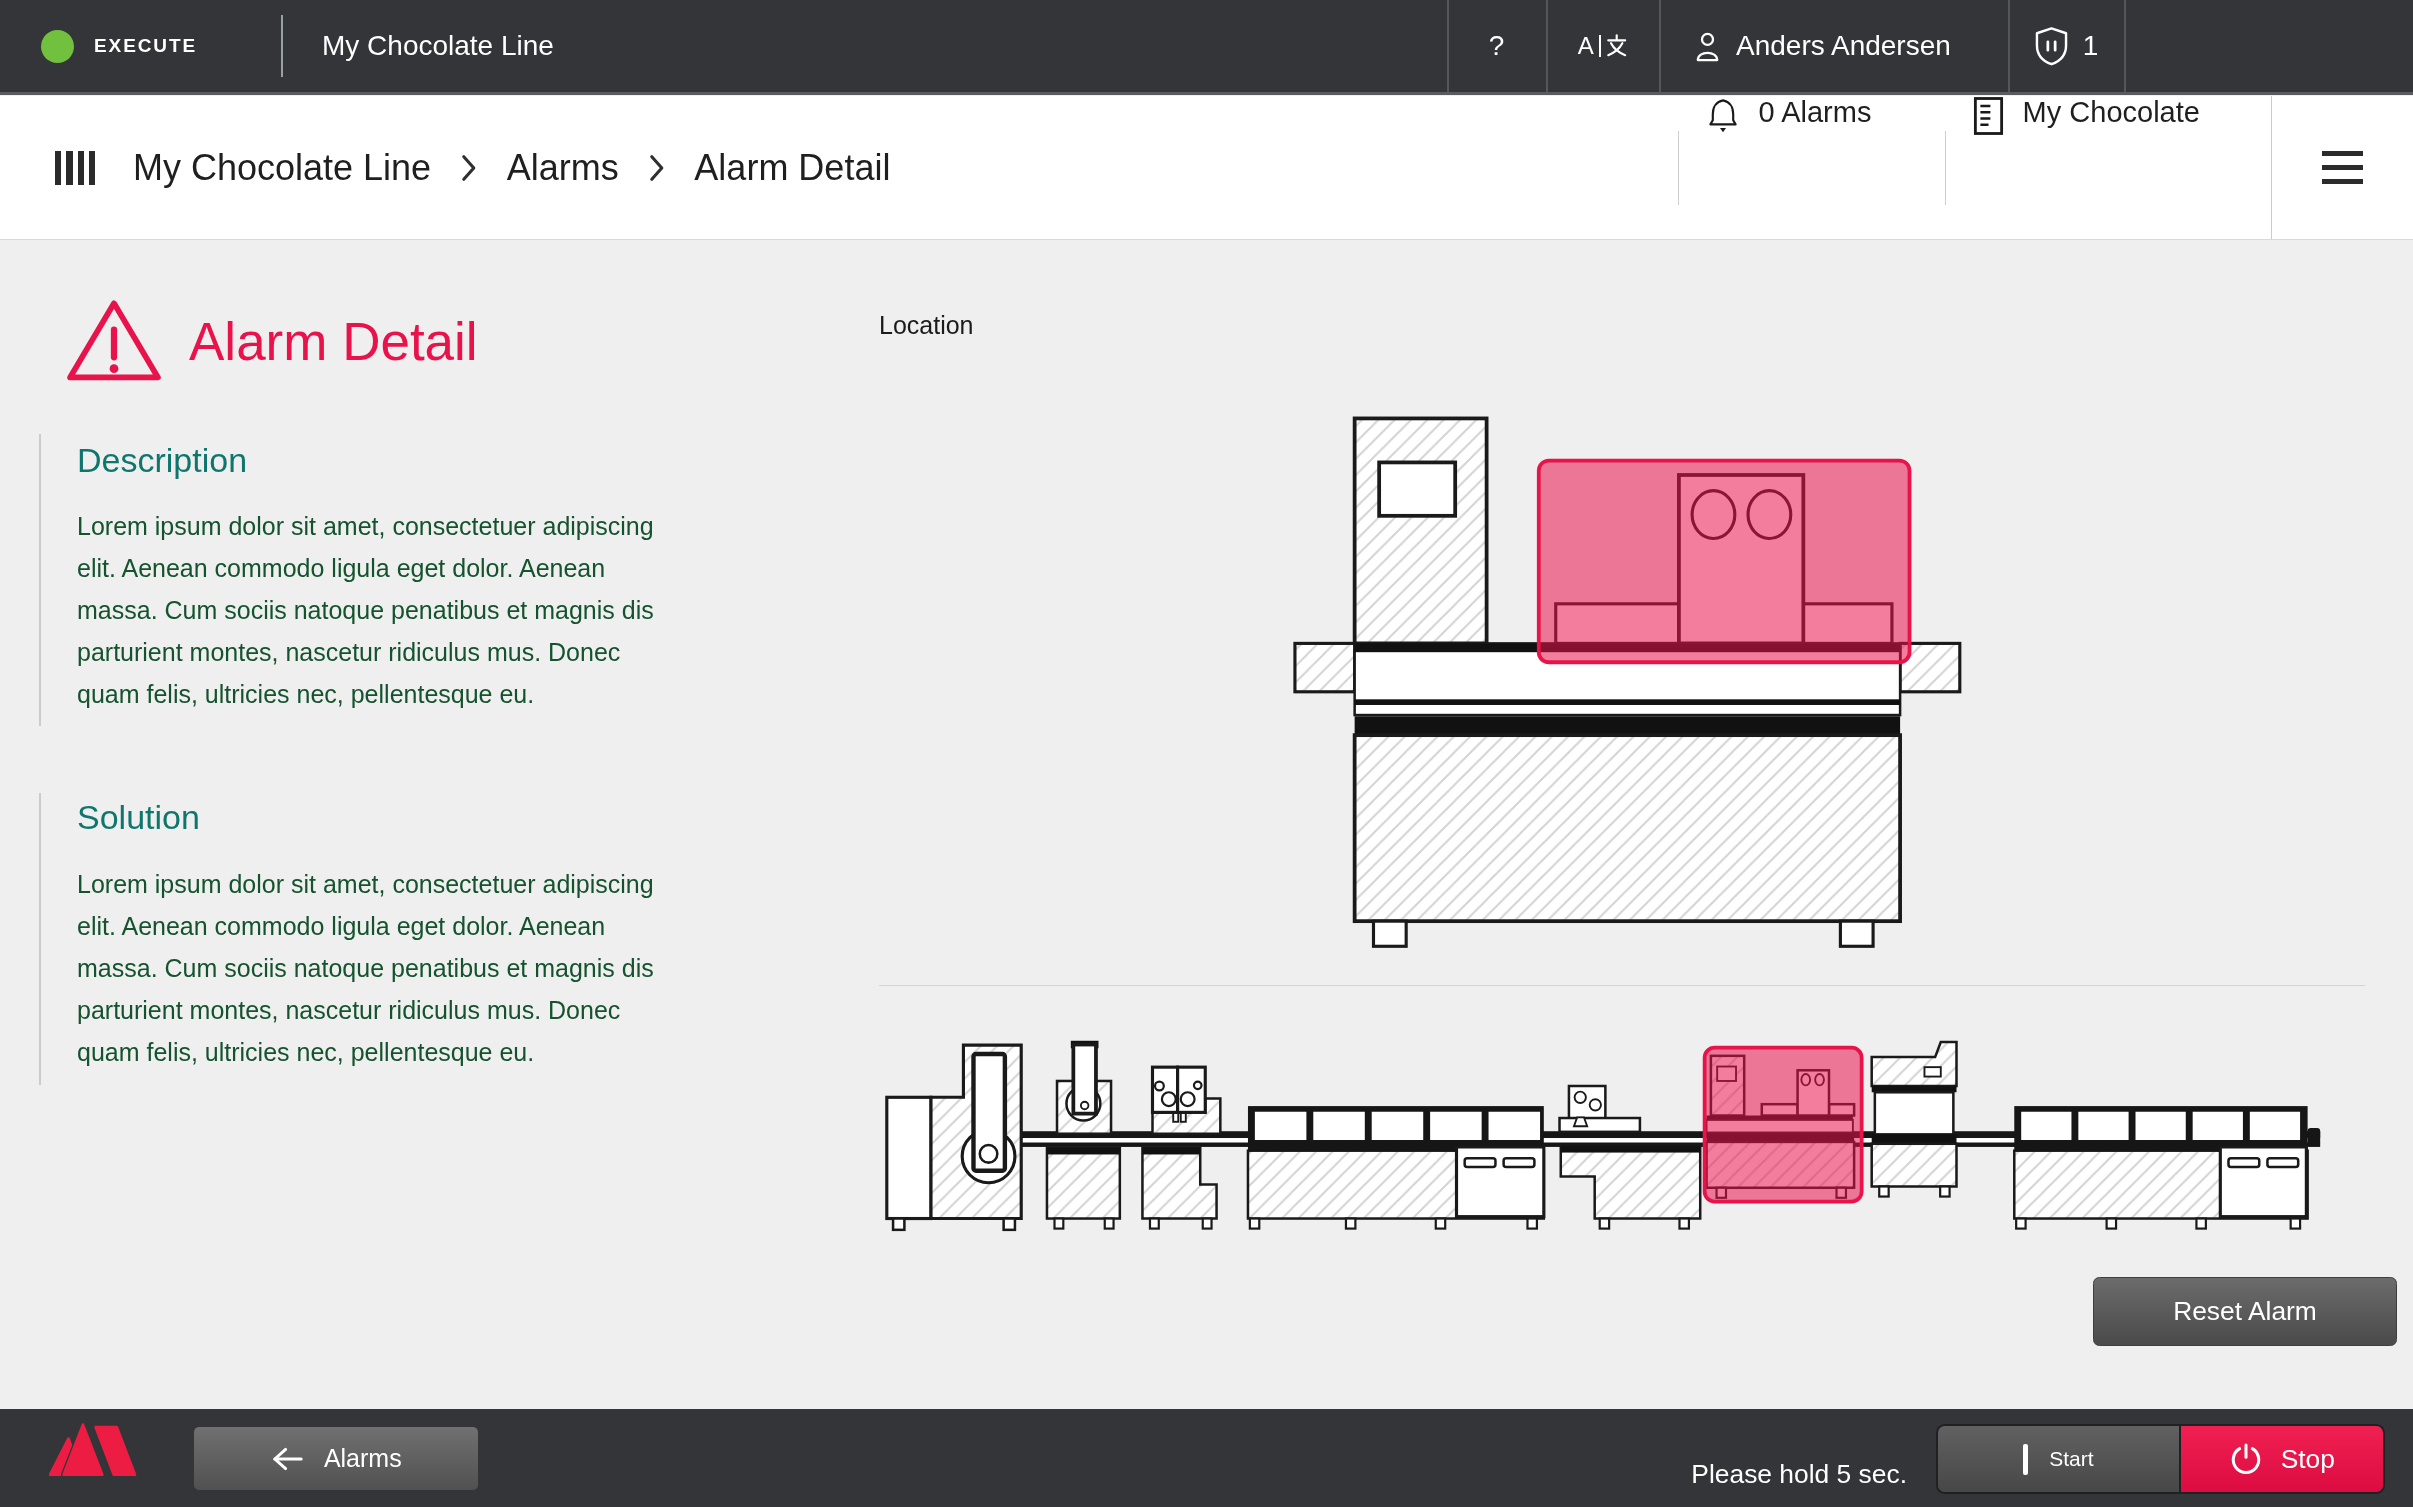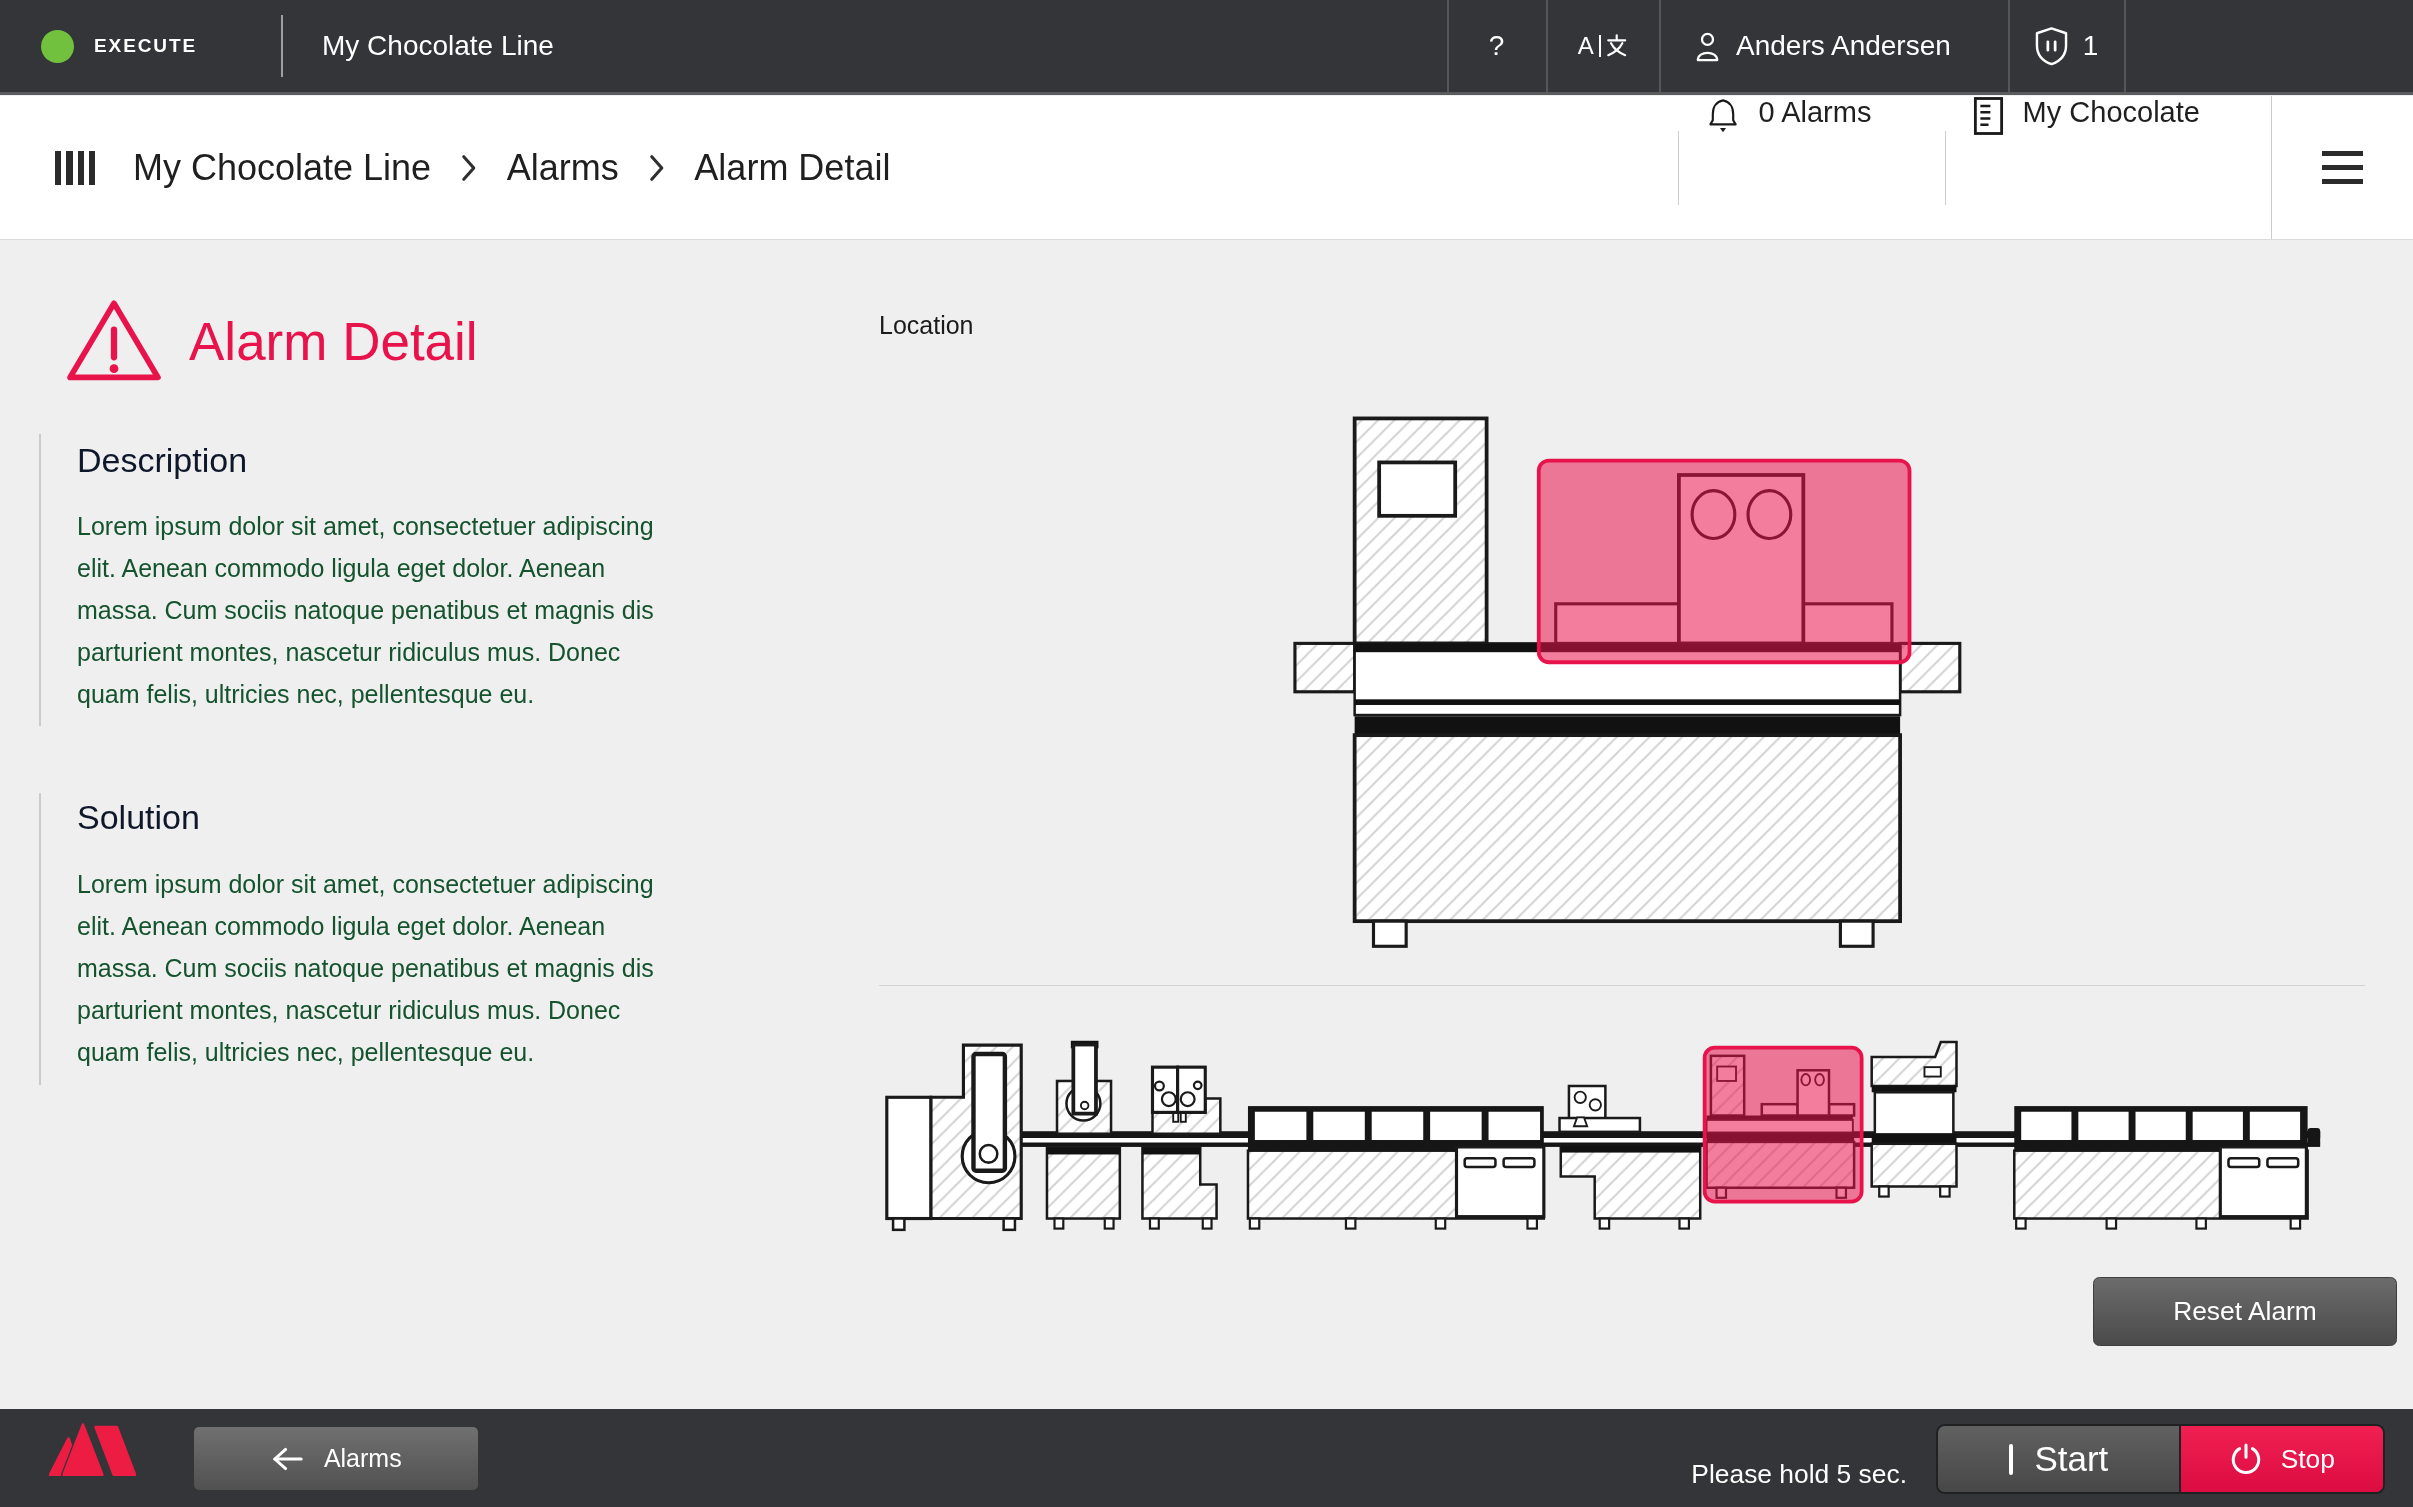--- a/index.html
+++ b/index.html
@@ -32,21 +32,21 @@
   .nav-right{position:absolute;top:0;height:143px;display:flex;align-items:flex-start;gap:17.6px;}
   .nav-label{font-size:29px;color:#1f1f1f;white-space:nowrap;}
   .nav-div{position:absolute;top:35px;height:74px;width:1.3px;background:#cccccc;}
   .nav-div.full{top:0;height:143px;}
   .burger{position:absolute;left:2322px;top:0;height:143px;display:flex;flex-direction:column;justify-content:center;gap:8.2px;}
   .burger i{display:block;width:41px;height:5.7px;background:#2b2b2b;}
 
   
   .side-rule{position:absolute;left:39px;width:1.9px;background:#cbcbcb;}
   .page-title{position:absolute;left:189px;top:311px;font-size:53px;color:#e8134b;white-space:nowrap;}
-  .sec-heading{position:absolute;left:77px;font-size:34px;color:#0f172a;white-space:nowrap;}
+  .sec-heading{position:absolute;left:77px;font-size:34px;color:#0f766e;white-space:nowrap;}
   .sec-body{position:absolute;left:77px;width:779px;font-size:25px;line-height:42px;color:#14532d;white-space:pre-line;}
 
   
   .location-label{position:absolute;left:879px;top:311px;font-size:25px;color:#1b1b1b;}
   .panel-divider{position:absolute;left:879px;top:985px;width:1486px;height:1.3px;background:#d3d3d3;}
 
   .reset-btn{
     position:absolute;left:2093px;top:1277px;width:304px;height:69px;
     background:linear-gradient(#6c6c6c,#4a4a4a);
     border:1.3px solid #3e3e3e;border-radius:6.3px;
@@ -64,21 +64,21 @@
     font-family:"Liberation Sans", sans-serif;
   }
   .hold-msg{position:absolute;left:1593px;top:0;width:314px;height:1507px;pointer-events:none;margin-top:16px;}
   .hold-msg span{position:absolute;right:0;top:1443px;color:#fff;font-size:26.4px;white-space:nowrap;}
   .run-group{
     position:absolute;left:1936px;top:1424px;height:70px;display:flex;
     border:2.5px solid #1f2123;border-radius:8.8px;overflow:hidden;box-sizing:border-box;
   }
   .start-btn{
     width:243px;background:linear-gradient(#616161,#474747);
-    border:none;border-right:2.5px solid #1f2123;color:#fff;font-size:35px;
+    border:none;border-right:2.5px solid #1f2123;color:#fff;font-size:21px;
     display:flex;align-items:center;justify-content:center;gap:21.4px;
     font-family:"Liberation Sans", sans-serif;
   }
   .start-bar{width:4.4px;height:31px;background:#fff;border-radius:1.9px;}
   .stop-btn{
     width:202px;background:linear-gradient(#f02052,#dc0c42);
     border:none;color:#fff;font-size:26.4px;
     display:flex;align-items:center;justify-content:center;gap:17.6px;
     font-family:"Liberation Sans", sans-serif;
   }

